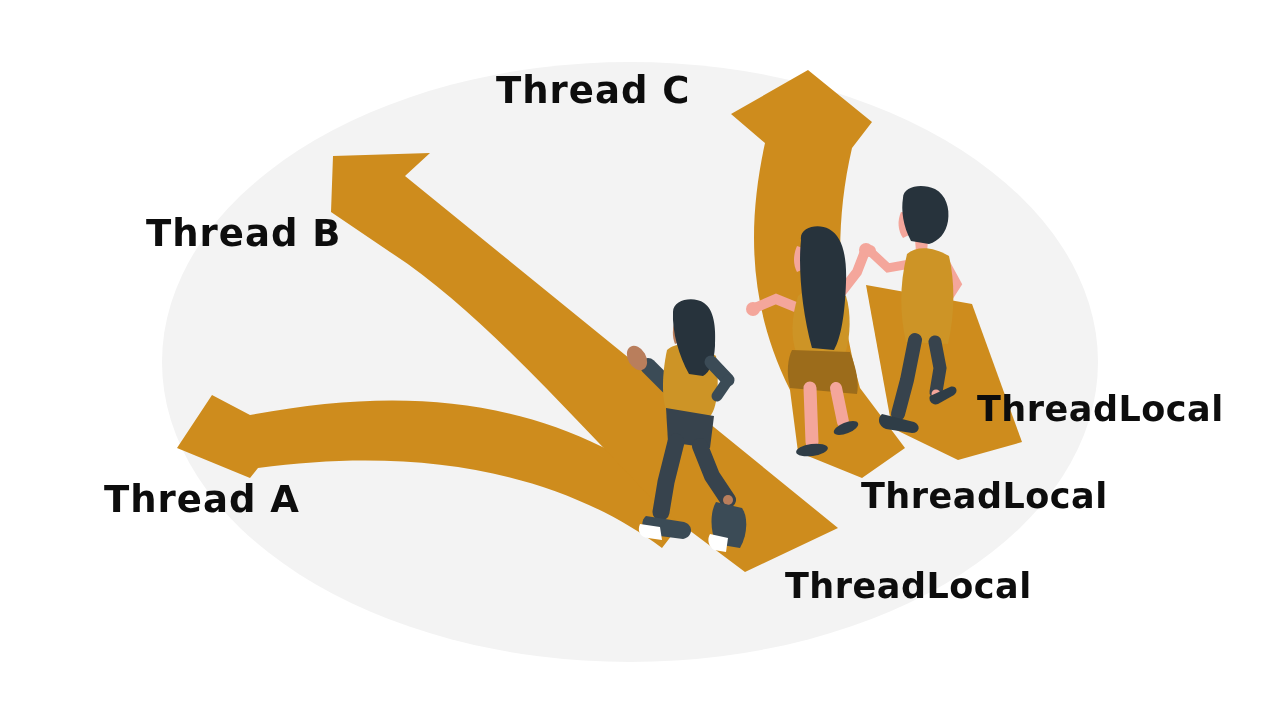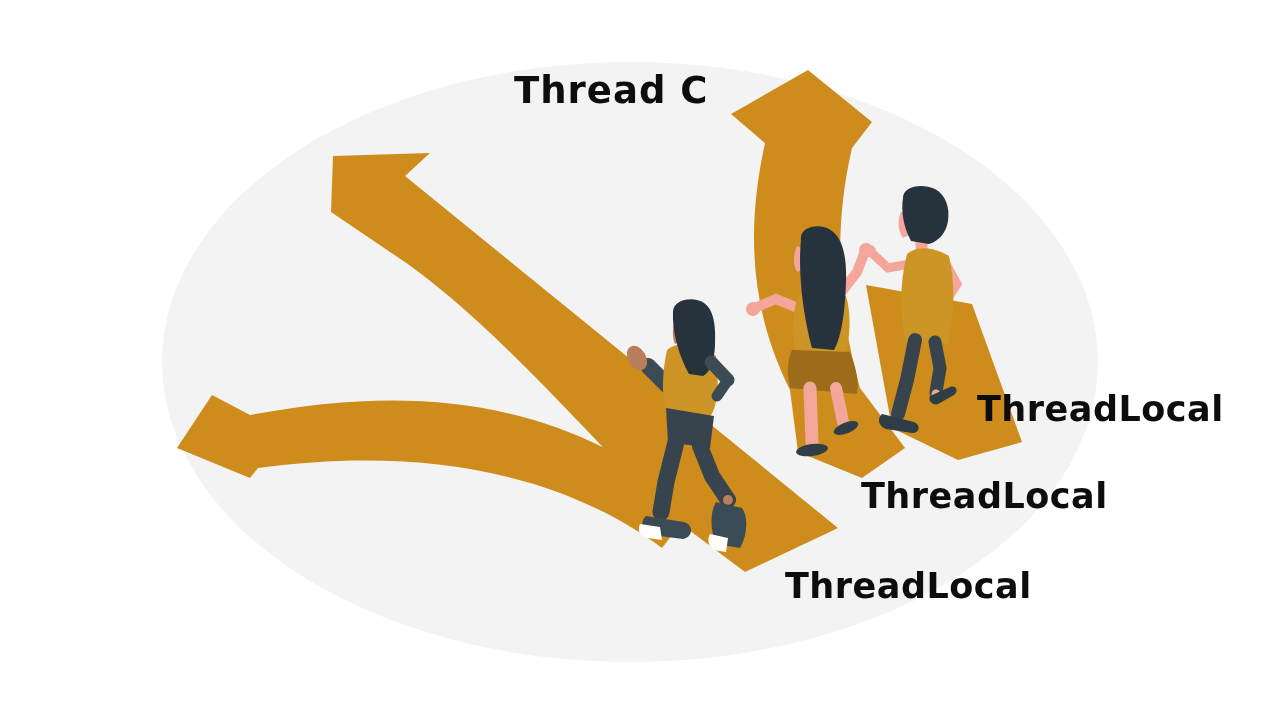--- a/index.html
+++ b/index.html
@@ -15,21 +15,21 @@
     position:absolute;
     color:#0d0d0d;
     font-weight:bold;
     line-height:1;
     letter-spacing:0px;
     white-space:nowrap;
     user-select:none;
   }
   .lbl-thread{font-size:37px;letter-spacing:1px;}
   .lbl-tlocal{font-size:35px;letter-spacing:0.5px;}
-  #thread-c{left:514px;top:72px;}
+  #thread-c{left:496px;top:72px;}
   #thread-b{left:146px;top:215px;}
   #thread-a{left:104px;top:481px;}
   #tlocal-1{left:977px;top:392px;}
   #tlocal-2{left:861px;top:479px;}
   #tlocal-3{left:785px;top:569px;}
 </style>
 </head>
 <body>
 
 <div class="stage">
@@ -101,17 +101,19 @@
       <path fill="#27333c" d="M 903,198 C 903,186 922,183 935,189 C 946,195 950,208 948,221 C 946,233 939,241 929,244 L 911,241 C 903,226 901,210 903,198 Z"></path>
       <polyline points="915,340 907,380 898,414" fill="none" stroke="#37434d" stroke-width="14" stroke-linecap="round"></polyline>
       <polyline points="935,342 940,368 936,392" fill="none" stroke="#37434d" stroke-width="13" stroke-linecap="round"></polyline>
       <circle cx="936" cy="394" r="4.5" fill="#f4a69b"></circle>
       <path fill="#2f3d47" d="M 882,414 L 914,422 C 921,425 920,433 912,433 L 886,429 C 878,426 877,418 882,414 Z"></path>
       <path fill="#2f3d47" d="M 930,396 L 950,387 C 956,385 959,391 954,395 L 938,404 C 932,406 928,400 930,396 Z"></path>
     </g>
   </svg>
 
   <div class="lbl lbl-thread" id="thread-c">Thread C</div>
+  <div class="lbl lbl-thread" id="thread-b">Thread B</div>
+  <div class="lbl lbl-thread" id="thread-a">Thread A</div>
   <div class="lbl lbl-tlocal" id="tlocal-1">ThreadLocal</div>
   <div class="lbl lbl-tlocal" id="tlocal-2">ThreadLocal</div>
   <div class="lbl lbl-tlocal" id="tlocal-3">ThreadLocal</div>
 
 </div>
 
 </body></html>

